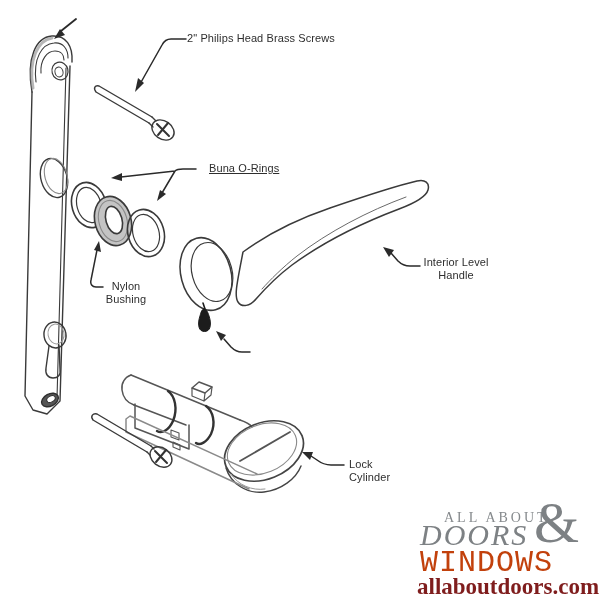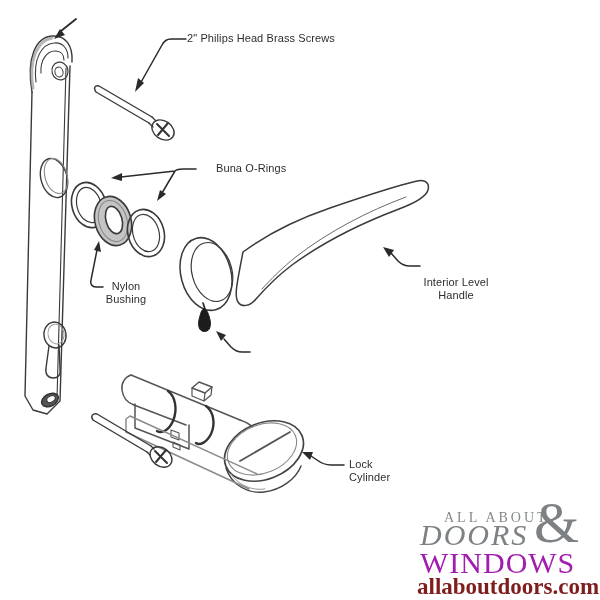--- a/index.html
+++ b/index.html
@@ -4,32 +4,32 @@
 <style>
   html,body{margin:0;padding:0;background:#fff;}
   #page{position:relative;width:600px;height:600px;background:#ffffff;overflow:hidden;
         font-family:"Liberation Sans",sans-serif;}
   #art{position:absolute;left:0;top:0;width:600px;height:600px;}
   .part-label{position:absolute;font-size:11px;line-height:12.5px;color:#2e2e2e;
         letter-spacing:0.1px;}
   .center{text-align:center;}
   .nowrap{white-space:nowrap;}
   #lbl-screws{left:187px;top:32px;}
-  #lbl-orings{left:216px;top:162px;}
+  #lbl-orings{left:209px;top:162px;text-decoration:underline;}
   #lbl-bushing{left:101px;top:280px;width:50px;}
-  #lbl-handle{left:420px;top:256px;width:72px;margin-top:20px;}
+  #lbl-handle{left:420px;top:256px;width:72px;}
   #lbl-setscrew{left:251px;top:344px;width:88px;}
   #lbl-cylinder{left:349px;top:458px;width:48px;}
   #diagram-title{position:absolute;left:10px;top:508px;font-size:36px;color:#171717;
         letter-spacing:0.3px;}
   .logo-line{position:absolute;font-family:"Liberation Serif",serif;}
   #logo-allabout{left:444px;top:510px;font-size:14px;letter-spacing:3px;color:#85898c;}
   #logo-amp{left:534px;top:494px;font-size:58px;line-height:58px;color:#7d8184;}
   #logo-doors{left:420px;top:520px;font-size:30px;line-height:30px;letter-spacing:2px;color:#7d8184;font-style:italic;}
-  #logo-windows{left:420px;top:548px;font-size:30px;line-height:30px;letter-spacing:1px;color:#a21caf;}
+  #logo-windows{left:420px;top:548px;font-size:30px;line-height:30px;letter-spacing:1px;color:#c2410c;font-family:Liberation Mono, monospace;}
   #logo-url{left:417px;top:574px;font-size:23px;font-weight:bold;color:#7f1d1d;}
 </style>
 </head>
 <body>
 
 <div id="page">
 
   <svg id="art" viewBox="0 0 600 600" fill="none" stroke-linecap="round" stroke-linejoin="round">
 
     <g stroke="#3a3a3a" stroke-width="1.4">

